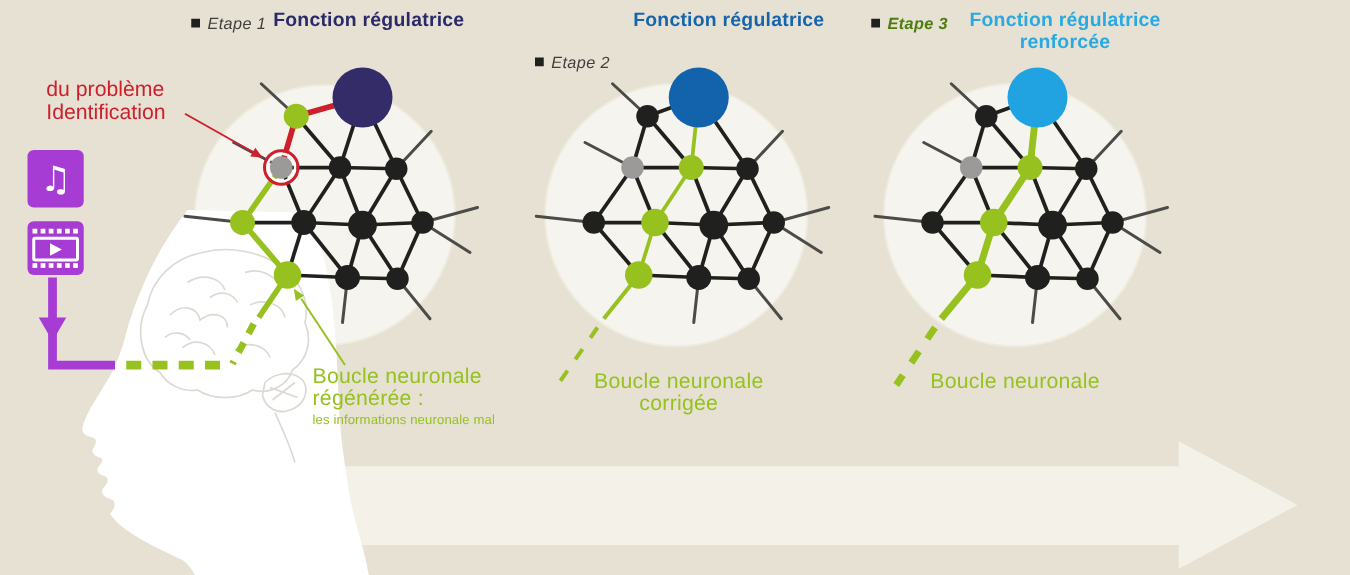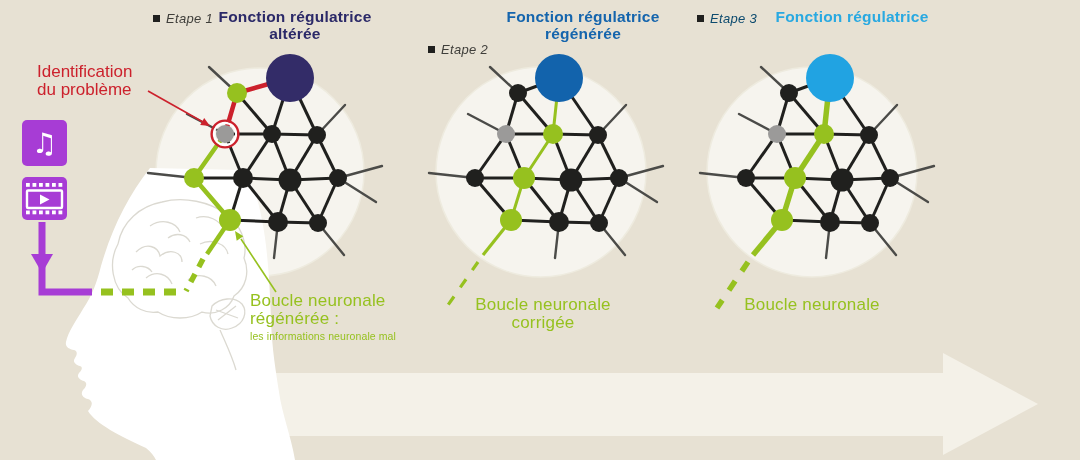--- a/index.html
+++ b/index.html
@@ -247,43 +247,42 @@
       <polygon points="235,231 243.3,236.3 236.7,240.7" fill="#96c11f"></polygon>
     </g>
   </svg>
 
   <div class="overlay etape-row" style="left:153px;top:11px;">
     <span class="etape-square" style="background-color: rgb(32, 32, 30);"></span>
     <span class="etape-label" style="color: rgb(63, 62, 58);">Etape 1</span>
   </div>
   <div class="overlay stage-title" style="left: 205px; top: 8px; width: 180px; color: rgb(43, 41, 104);">
     <div>Fonction régulatrice</div>
-    <div>altérée</div>
   </div>
 
   <div class="overlay etape-row" style="left:428px;top:11px;margin-top:31px;">
     <span class="etape-square" style="background-color: rgb(32, 32, 30);"></span>
     <span class="etape-label" style="color: rgb(63, 62, 58);">Etape 2</span>
   </div>
   <div class="overlay stage-title" style="left: 493px; top: 8px; width: 180px; color: rgb(21, 101, 173);">
     <div>Fonction régulatrice</div>
-    <div>régénérée</div>
   </div>
 
   <div class="overlay etape-row" style="left:697px;top:11px;">
     <span class="etape-square" style="background-color: rgb(32, 32, 30);"></span>
-    <span class="etape-label" style="color: #0c4a6e;">Etape 3</span>
+    <span class="etape-label" style="color: #4d7c0f; font-weight: bold;">Etape 3</span>
   </div>
   <div class="overlay stage-title" style="left: 762px; top: 8px; width: 180px; color: rgb(41, 169, 225);">
     <div>Fonction régulatrice</div>
+    <div>renforcée</div>
   </div>
 
   <div class="overlay red-note" style="left: 37px; top: 63px; width: 160px; color: rgb(204, 33, 44);">
+    <div>du problème</div>
     <div>Identification</div>
-    <div>du problème</div>
   </div>
 
   <div class="overlay caption" style="left: 250px; top: 292px; width: 215px; text-align: left; color: rgb(150, 193, 31);">
     <div>Boucle neuronale</div>
     <div>régénérée :</div>
     <div class="sub">les informations neuronale mal</div>
   </div>
   <div class="overlay caption" style="left: 443px; top: 296px; width: 200px; text-align: center; color: rgb(150, 193, 31);">
     <div>Boucle neuronale</div>
     <div>corrigée</div>

